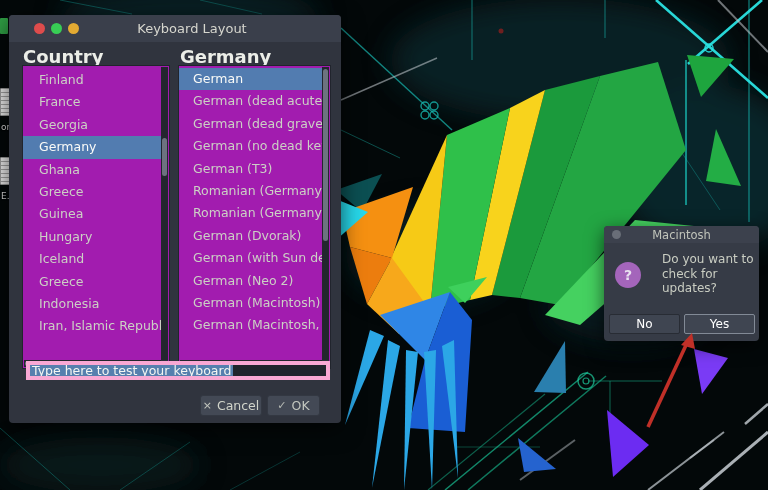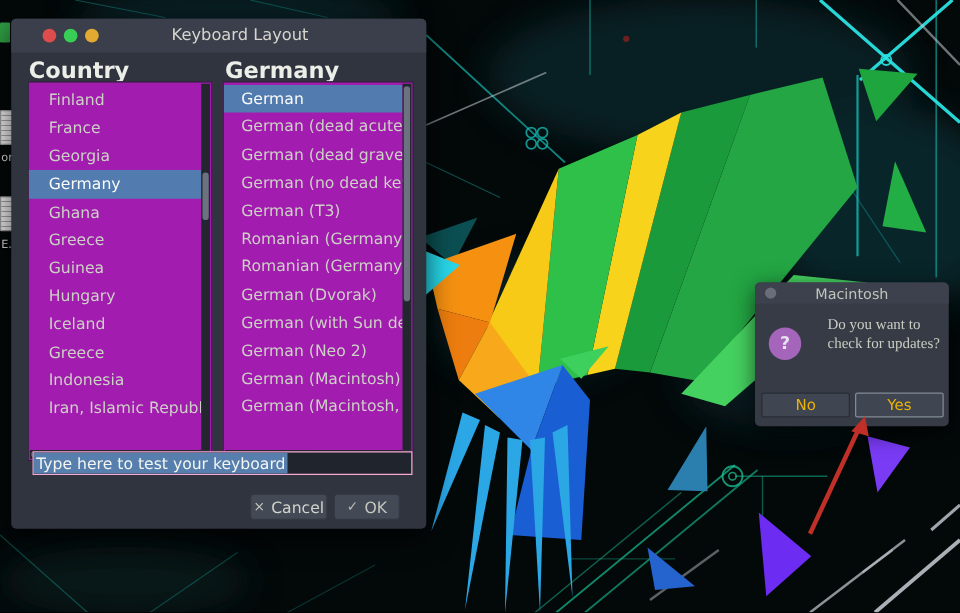--- a/index.html
+++ b/index.html
@@ -51,21 +51,21 @@
   .variant .row{padding-left:14px;}
   .row.sel{background:#527cb0;color:#fafbf8;}
   .vtrack{position:absolute;top:1px;bottom:8px;right:1px;width:7px;background:#23262e;}
   .vthumb{position:absolute;left:1px;width:5px;background:#6d7280;border-radius:3px;}
   .htrack{position:absolute;left:1px;right:8px;bottom:1px;height:7px;background:#23262e;}
   .hthumb{position:absolute;top:1px;height:5px;background:#6d7280;border-radius:3px;}
   .corner{position:absolute;right:1px;bottom:1px;width:7px;height:7px;background:#2c3039;}
 
   .test-input{
     position:absolute;left:17px;top:346px;width:304px;height:19px;
-    background:#20242d;border:1px solid #f9a8d4;box-sizing:border-box;
+    background:#20242d;border:4px solid #f9a8d4;box-sizing:border-box;
     display:flex;align-items:center;overflow:hidden;
   }
   .test-input .seltext{
     background:#567fae;color:#f4f6f2;font-size:12.5px;line-height:17px;padding:0 2px;white-space:nowrap;
   }
   .kb-btn{
     position:absolute;top:380px;height:21px;background:#434955;border:1px solid #333842;
     box-sizing:border-box;border-radius:3px;color:#d2d5cb;font-size:12.5px;
     display:flex;align-items:center;justify-content:center;gap:5px;cursor:default;
   }
@@ -84,25 +84,25 @@
   }
   .q-circle{position:absolute;left:8px;top:4px;width:9px;height:9px;border-radius:50%;background:#696e78;}
   .q-title{width:100%;text-align:center;font-size:11.5px;color:#c0c4ba;}
   .q-icon{
     position:absolute;left:11px;top:36px;width:26px;height:26px;border-radius:50%;
     background:#a465bb;color:#e9e1f0;font-size:14px;font-weight:bold;
     display:flex;align-items:center;justify-content:center;
   }
   .q-msg{
     position:absolute;left:58px;top:26px;width:94px;
-    font-size:12px;line-height:14.5px;color:#c9cdc2;font-family:Liberation Serif, serif;
+    font-size:12px;line-height:14.5px;color:#c9cdc2;
   }
   .q-btn{
     position:absolute;top:88px;height:20px;background:#3f4551;box-sizing:border-box;
-    border:1px solid #282c34;border-radius:2px;color:#eab308;font-size:12px;
+    border:1px solid #282c34;border-radius:2px;color:#ffffff;font-size:12px;
     display:flex;align-items:center;justify-content:center;cursor:default;
   }
   .q-no{left:5px;width:71px;}
   .q-yes{left:80px;width:71px;border-color:#828a96;}
 </style>
 </head>
 <body>
 
 <div class="stage">
 

